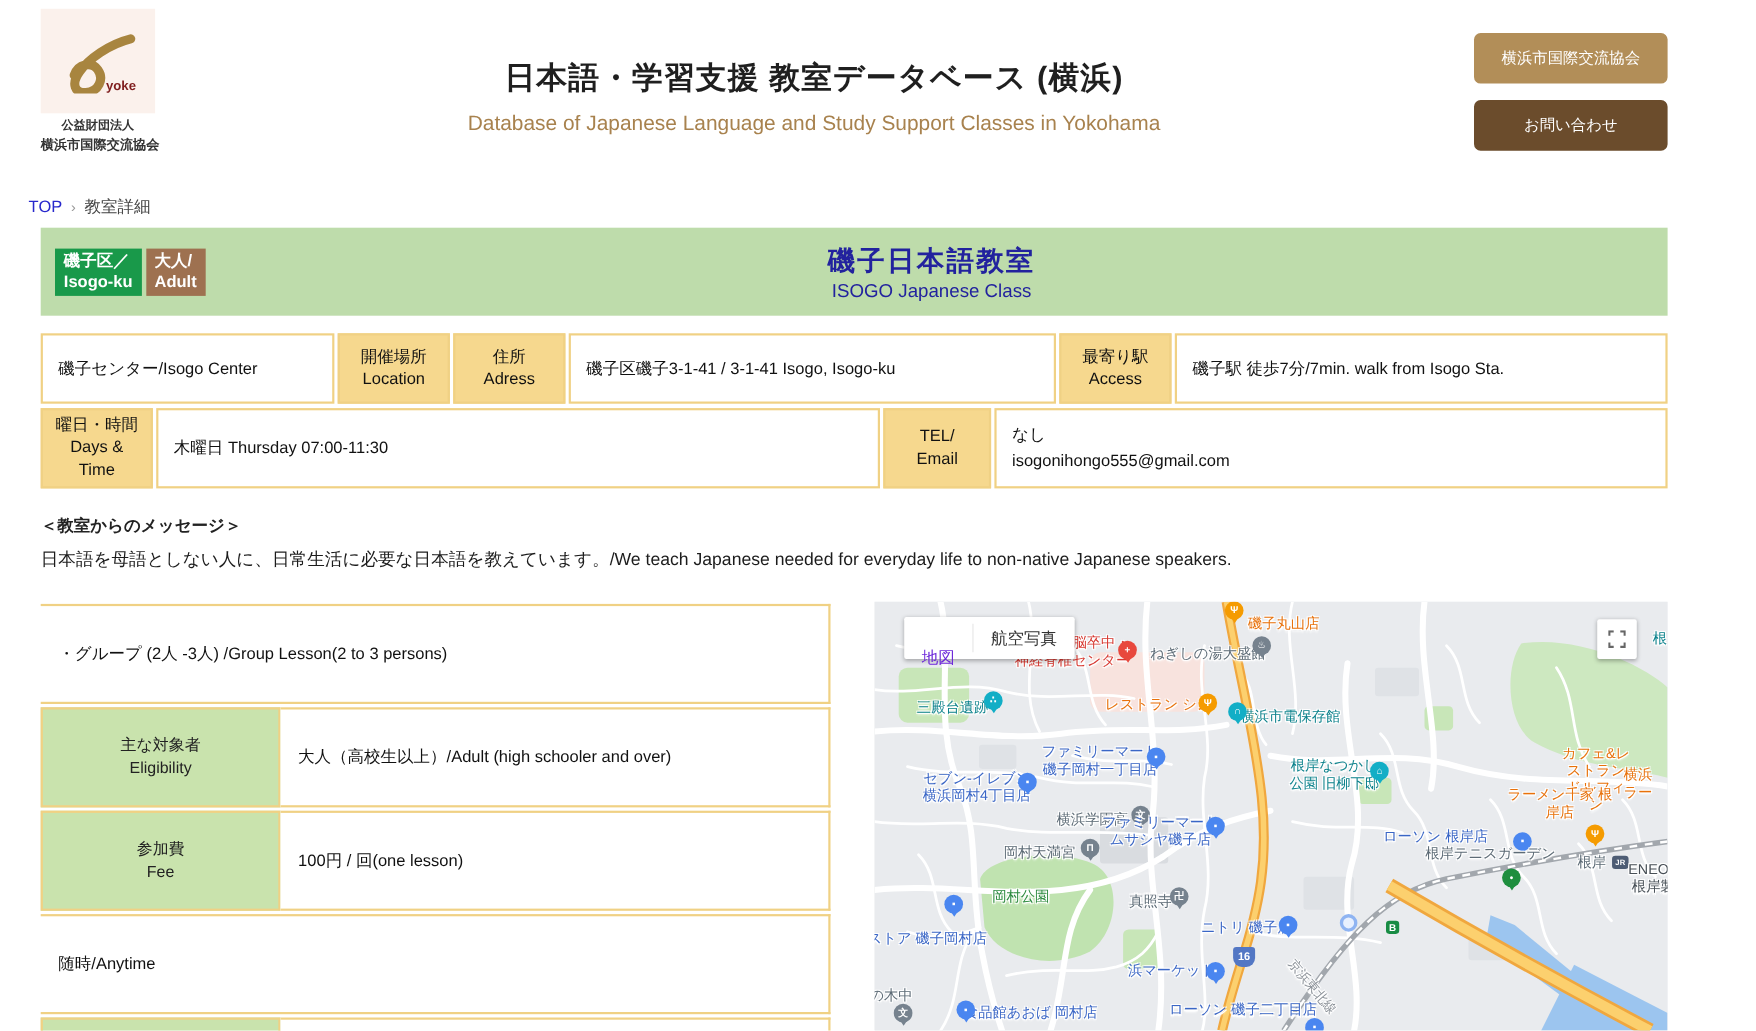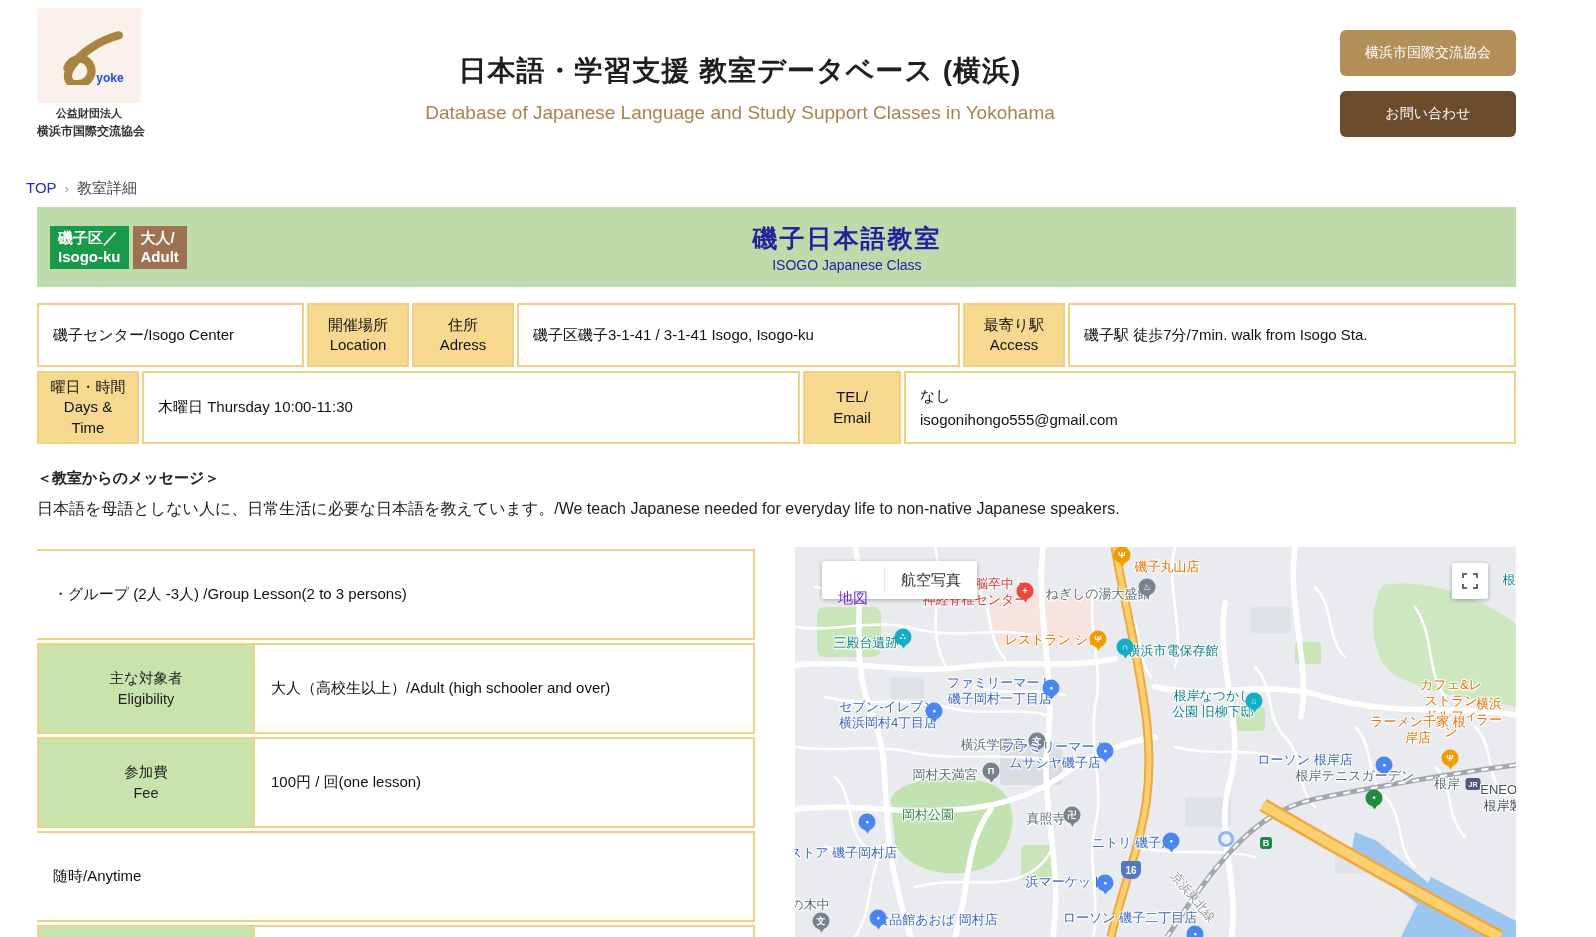--- a/index.html
+++ b/index.html
@@ -4,21 +4,21 @@
 <style>
   * { margin:0; padding:0; box-sizing:border-box; }
   html,body { background:#ffffff; }
   body { font-family:"Liberation Sans","DejaVu Sans",sans-serif; color:#222; }
   #page { position:relative; width:1596px; height:937px; overflow:hidden; background:#fff; }
 
   
   .logo-wrap { position:absolute; left:37px; top:8px; width:104px; text-align:center; }
   .logo-box { width:104px; height:95px; background:#fbf1ec; display:flex; flex-direction:column; align-items:center; justify-content:center; }
   .logo-box svg { display:block; }
-  .logo-yoke { font-size:12px; color:#1d4ed8; font-weight:bold; margin-top:-14px; margin-left:42px; }
+  .logo-yoke { font-size:12px; color:#7f1d1d; font-weight:bold; margin-top:-14px; margin-left:42px; }
   .logo-cap1 { font-size:11px; color:#333; margin-top:3px; font-weight:bold; }
   .logo-cap2 { font-size:12px; color:#333; font-weight:bold; margin-top:2px; white-space:nowrap; }
 
   .head-center { position:absolute; left:300px; top:52px; width:880px; text-align:center; }
   .head-title { font-size:28px; font-weight:bold; color:#1f1f1f; letter-spacing:1px; }
   .head-sub { font-size:19px; color:#a8824e; margin-top:12px; font-weight:500; }
 
   .head-btns { position:absolute; right:80px; top:30px; width:176px; }
   .hbtn { width:176px; height:46px; border:none; border-radius:6px; color:#fff; font-size:14px;
           font-family:inherit; cursor:pointer; display:block; }
@@ -32,21 +32,21 @@
   .crumb .cur { color:#444; font-weight:500; }
 
   
   .banner { position:absolute; left:37px; top:207px; width:1479px; height:80px; background:#bedcab;
             display:flex; align-items:center; padding:0 13px; }
   .badge { color:#fff; font-size:15px; font-weight:bold; line-height:1.3; padding:2px 8px; margin-right:4px; white-space:nowrap; }
   .badge.area { background:#19994a; }
   .badge.adult { background:#9e7150; }
   .banner-titles { flex:1; text-align:center; color:#22229e; }
   .banner-title { font-size:25px; font-weight:bold; letter-spacing:2px; }
-  .banner-sub { font-size:14px; margin-top:2px; }
+  .banner-sub { font-size:17px; margin-top:2px; }
 
   
   .info { position:absolute; left:37px; width:1479px; display:flex; }
   .info.r1 { top:303px; height:64px; }
   .info.r2 { top:371px; height:73px; }
   .cell { border:2px solid #f0d184; background:#fff; display:flex; align-items:center; }
   .cell + .cell { margin-left:3px; }
   .th { background:#f6d88e; border-color:#f0d184; flex-direction:column; justify-content:center; text-align:center;
         font-size:15px; color:#111; line-height:1.35; }
   .td { padding:0 14px; font-size:15px; color:#111; }
@@ -176,21 +176,21 @@
     </div>
     <div class="cell td td3">磯子駅 徒歩7分/7min. walk from Isogo Sta.</div>
   </div>
 
   <div class="info r2">
     <div class="cell th w-label">
       <div>曜日・時間</div>
       <div>Days &amp;</div>
       <div>Time</div>
     </div>
-    <div class="cell td td1">木曜日 Thursday 10:00-11:30</div>
+    <div class="cell td td1">木曜日 Thursday 07:00-11:30</div>
     <div class="cell th th2">
       <div>TEL/</div>
       <div>Email</div>
     </div>
     <div class="cell td td2">
       <div class="two-line">
         <div>なし</div>
         <div>isogonihongo555@gmail.com</div>
       </div>
     </div>

